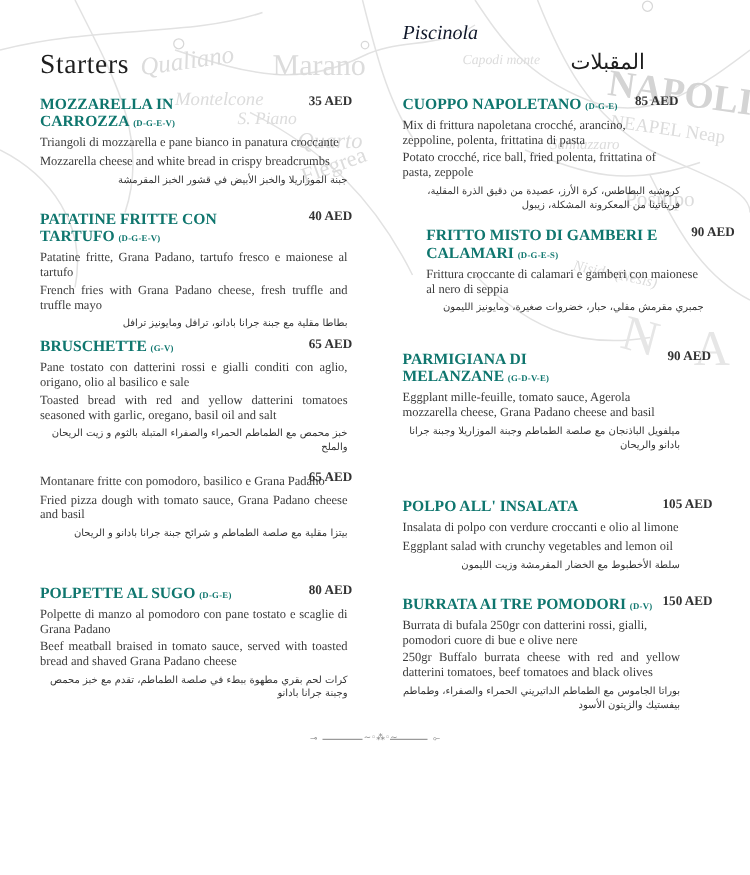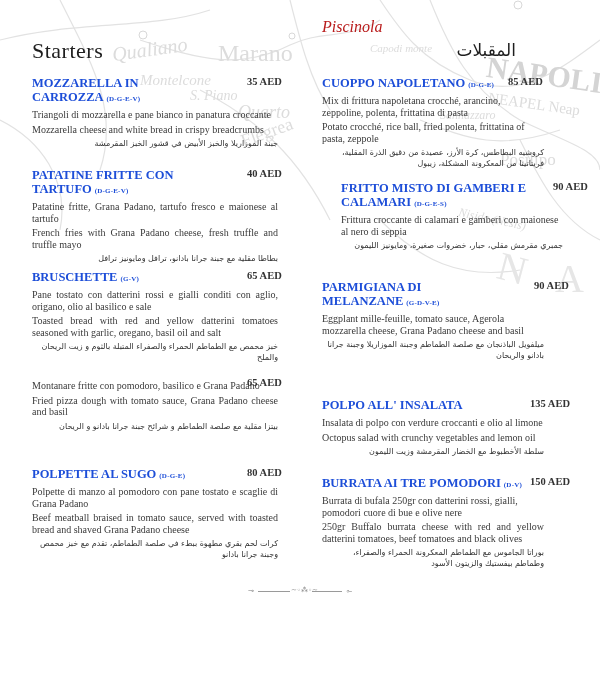--- a/index.html
+++ b/index.html
@@ -21,21 +21,21 @@
     position:absolute; right:62px; top:40px; direction:rtl;
     font-family:"DejaVu Sans", sans-serif; font-size:17px; color:#1e1e1e;
   }
   .col { position:absolute; top:0; }
   .col-left { left:32px; width:246px; }
   .col-right { left:322px; width:222px; }
   .item { position:absolute; left:0; }
   .item-head { position:relative; }
   .item-name {
     font-family:"Liberation Serif", serif; font-weight:bold; font-size:12.5px;
-    color:#1d4ed8; line-height:14px; display:block; width:190px; text-transform:uppercase;
+    color:#0f766e; line-height:14px; display:block; width:190px; text-transform:uppercase;
   }
   .allergen { font-size:7px; font-weight:bold; margin-left:3px; letter-spacing:0.2px; }
   .price {
     position:absolute; top:0; font-family:"Liberation Serif", serif; font-weight:bold;
     font-size:10.5px; color:#333; white-space:nowrap;
   }
   .col-left .price { left:215px; }
   .col-right .price { left:226px; }
   .desc {
     font-family:"Liberation Serif", serif; font-size:10px; line-height:11.5px; color:#3a3a3a;
@@ -70,21 +70,21 @@
       <path d="M420,120 C470,140 500,150 560,130"></path>
     </g>
     <g fill="none" stroke="#d8d8d8" stroke-width="1">
       <circle cx="143" cy="35" r="4"></circle>
       <circle cx="292" cy="36" r="3"></circle>
       <circle cx="518" cy="5" r="4"></circle>
     </g>
   </svg>
   <span class="map-word it" style="left:112px;top:38px;font-size:20px;transform:rotate(-8deg);">Qualiano</span>
   <span class="map-word" style="left:218px;top:40px;font-size:24px;">Marano</span>
-  <span class="map-word it" style="left:322px;top:18px;font-size:16px;color:#b91c1c;">Piscinola</span>
+  <span class="map-word it" style="left:322px;top:18px;font-size:16px;color:#0f172a;">Piscinola</span>
   <span class="map-word it" style="left:370px;top:42px;font-size:11px;">Capodi monte</span>
   <span class="map-word it" style="left:140px;top:72px;font-size:15px;">Montelcone</span>
   <span class="map-word it" style="left:190px;top:88px;font-size:14px;">S. Piano</span>
   <span class="map-word it" style="left:238px;top:102px;font-size:18px;">Quarto</span>
   <span class="map-word" style="left:240px;top:122px;font-size:18px;transform:rotate(-20deg);">Flegrea</span>
   <span class="map-word" style="left:486px;top:58px;font-size:30px;font-weight:bold;color:#d4d4d4;transform:rotate(8deg);">NAPOLI</span>
   <span class="map-word" style="left:488px;top:96px;font-size:15px;transform:rotate(8deg);">NEAPEL Neap</span>
   <span class="map-word it" style="left:440px;top:108px;font-size:12px;">Sannazzaro</span>
   <span class="map-word" style="left:500px;top:150px;font-size:17px;">Posilipo</span>
   <span class="map-word it" style="left:458px;top:212px;font-size:12px;transform:rotate(12deg);">Nisida (Nesis)</span>
@@ -174,35 +174,35 @@
         <span class="item-name"><span>PARMIGIANA DI MELANZANE</span><span class="allergen">(G-D-V-E)</span></span>
         <span class="price" style="left:212px;">90 AED</span>
       </div>
       <div class="desc" style="text-align:left;">Eggplant mille-feuille, tomato sauce, Agerola mozzarella cheese, Grana Padano cheese and basil</div>
       <div class="ar">ميلفويل الباذنجان مع صلصة الطماطم وجبنة الموزاريلا وجبنة جرانا بادانو والريحان</div>
     </div>
 
     <div class="item" style="top:398px;width:222px;">
       <div class="item-head">
         <span class="item-name"><span>POLPO ALL' INSALATA</span><span class="allergen"></span></span>
-        <span class="price" style="left:208px;">135 AED</span>
+        <span class="price" style="left:208px;">105 AED</span>
       </div>
       <div class="desc">Insalata di polpo con verdure croccanti e olio al limone</div>
-      <div class="desc" style="text-align:left;">Octopus salad with crunchy vegetables and lemon oil</div>
+      <div class="desc" style="text-align:left;">Eggplant salad with crunchy vegetables and lemon oil</div>
       <div class="ar">سلطة الأخطبوط مع الخضار المقرمشة وزيت الليمون</div>
     </div>
 
     <div class="item" style="top:476px;width:222px;">
       <div class="item-head">
         <span class="item-name" style="width:215px;"><span>BURRATA AI TRE POMODORI</span><span class="allergen">(D-V)</span></span>
         <span class="price" style="left:208px;">150 AED</span>
       </div>
       <div class="desc" style="text-align:left;">Burrata di bufala 250gr  con datterini rossi, gialli, pomodori cuore di bue e olive nere</div>
       <div class="desc">250gr Buffalo burrata cheese with red and yellow datterini tomatoes, beef tomatoes and black olives</div>
-      <div class="ar">بوراتا الجاموس مع الطماطم المعكرونة الحمراء والصفراء، وطماطم بيفستيك والزيتون الأسود</div>
+      <div class="ar">بوراتا الجاموس مع الطماطم الداتيريني الحمراء والصفراء، وطماطم بيفستيك والزيتون الأسود</div>
     </div>
   </div>
 
   <div class="divider">
     <span class="endl">⊸</span>
     <span class="line" style="left:10px;width:32px;"></span>
     <span class="orn">~◦⁂◦~</span>
     <span class="line" style="left:64px;width:30px;"></span>
     <span class="endr">⟜</span>
   </div>

